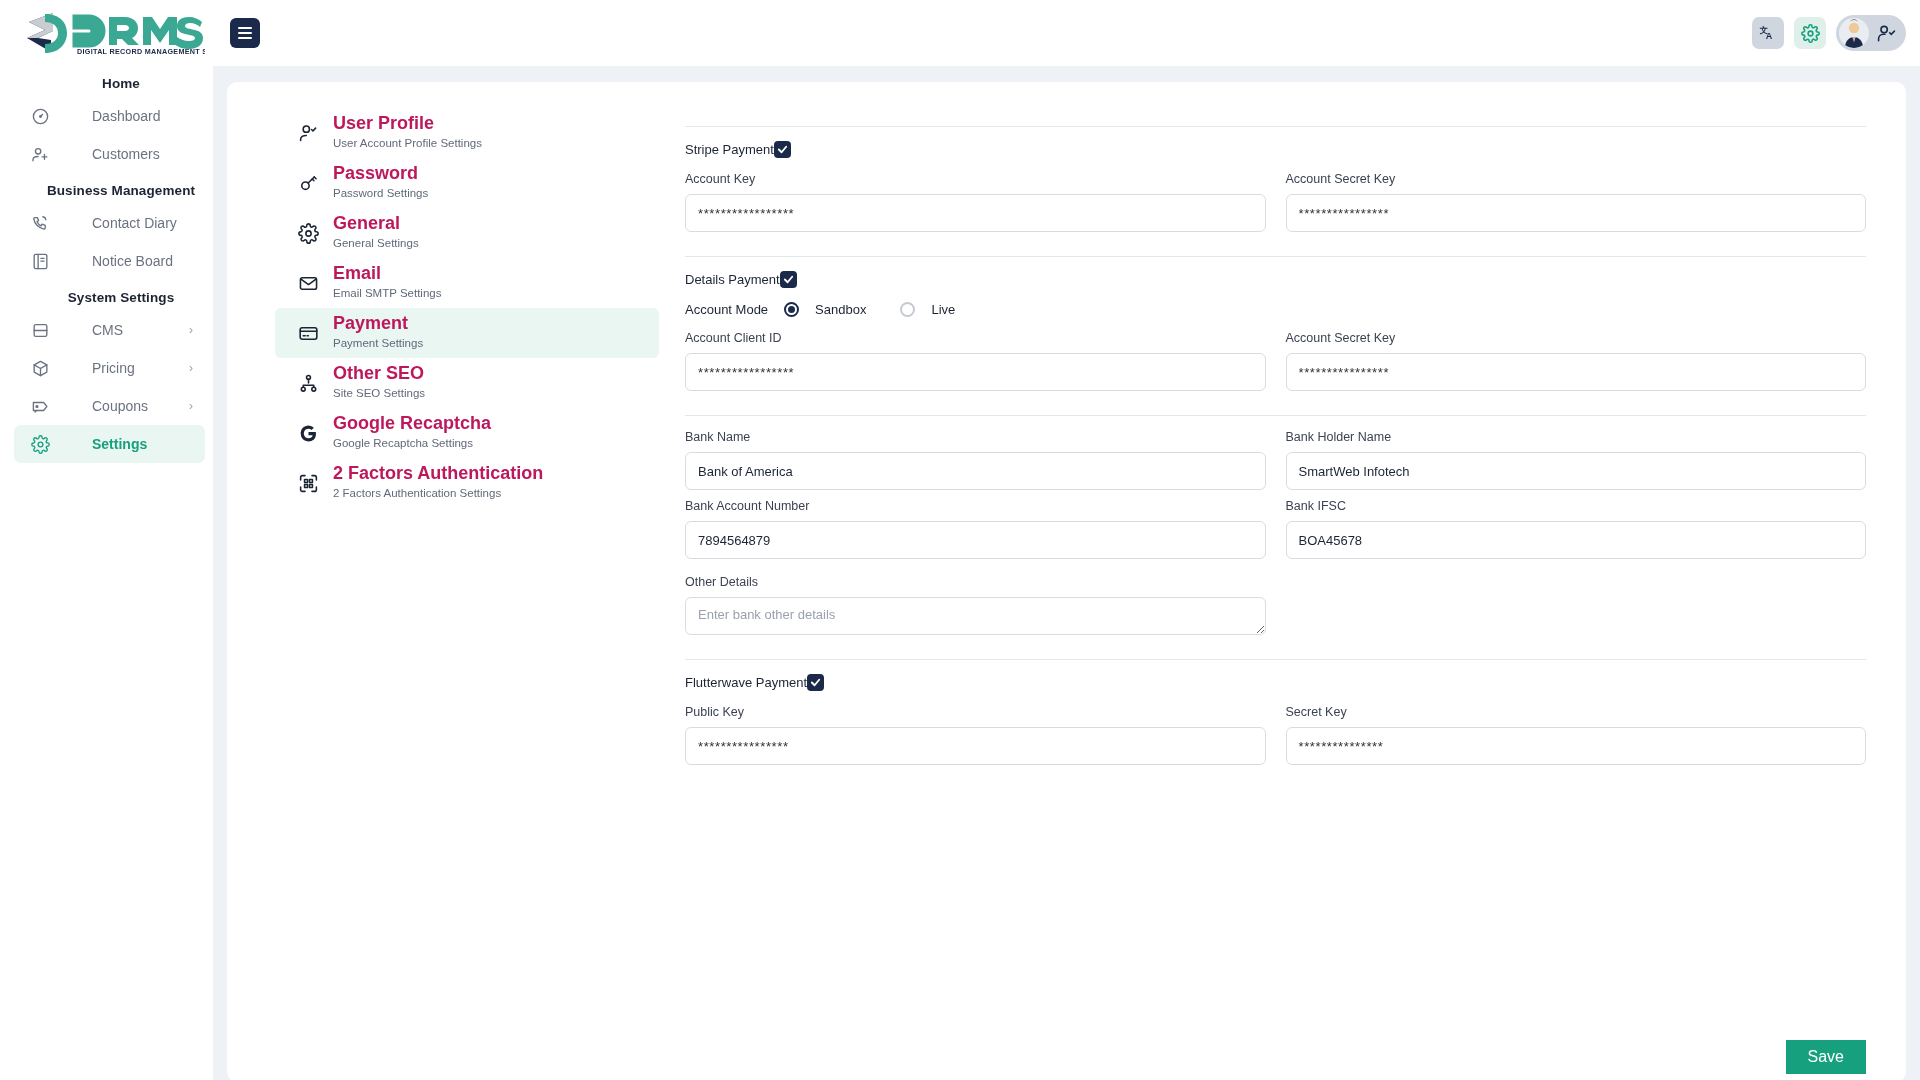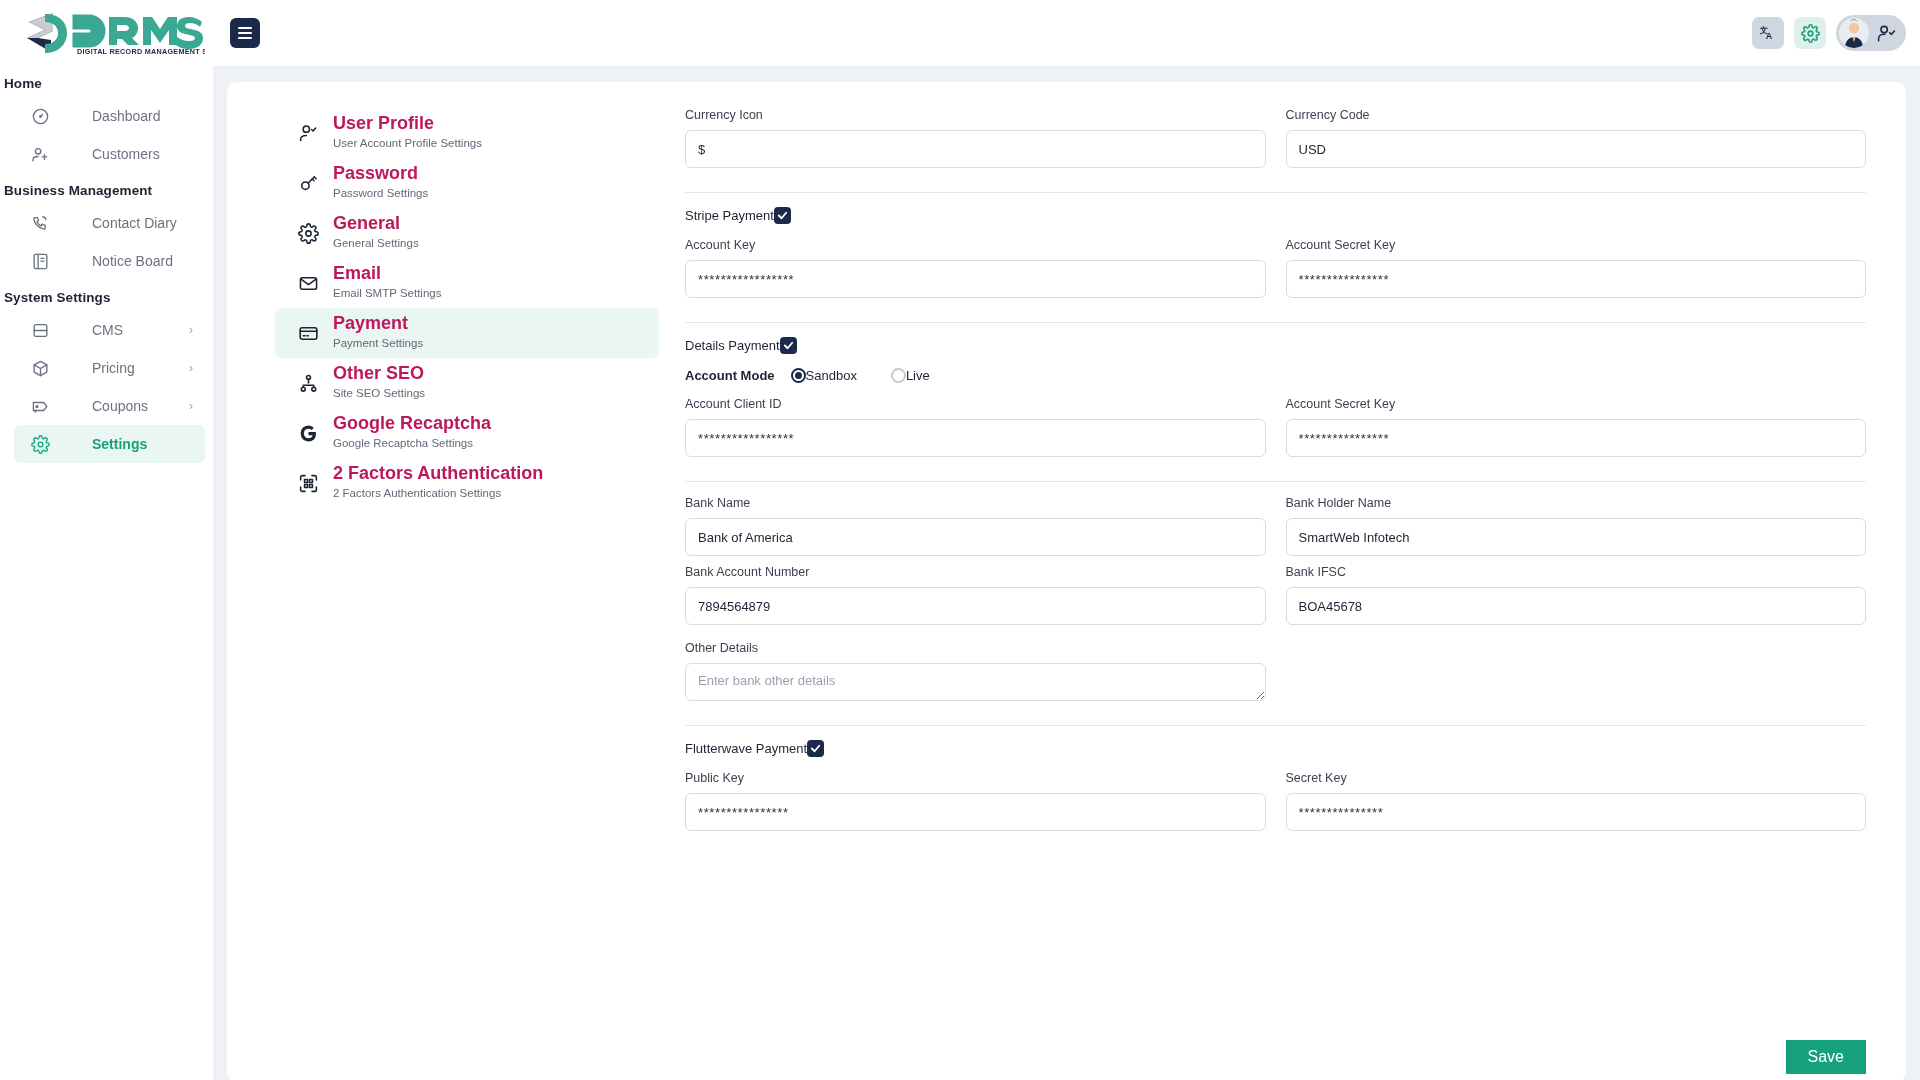--- a/index.html
+++ b/index.html
@@ -19,22 +19,23 @@
   }
   .logo-wrap {
     height: 66px;
     display: flex; align-items: center; justify-content: center;
     padding-left: 6px;
   }
   .logo-svg { display: block; }
 
   .nav-section {
     font-size: 13.5px; font-weight: bold; color: #1c2434;
-    padding: 10px 0 6px 4px;
+    padding: 10px 0 6px 29px;
     letter-spacing: .1px;
+    text-align: center;
   }
   .nav-item {
     display: flex; align-items: center;
     height: 38px;
     margin: 0 8px 0 14px;
     padding-left: 16px;
     border-radius: 7px;
     color: #6b7280;
     font-size: 14px;
     cursor: pointer;
@@ -184,22 +185,22 @@
   .cbox {
     width: 17px; height: 17px;
     background: #1b2a4a;
     border-radius: 4px;
     display: flex; align-items: center; justify-content: center;
     cursor: pointer;
   }
   .cbox svg { display:block; }
 
   .moderow { display: flex; align-items: center; gap: 12px; margin-bottom: 14px; }
-  .moderow .mlabel { font-size: 13px; color: #1c2434; margin-right: 4px; font-weight: bold; }
-  .radio-opt { display: flex; align-items: center; gap: 0; margin-right: 22px; cursor: pointer; }
+  .moderow .mlabel { font-size: 13px; color: #1c2434; margin-right: 4px; }
+  .radio-opt { display: flex; align-items: center; gap: 16px; margin-right: 22px; cursor: pointer; }
   .radio {
     width: 15px; height: 15px; border-radius: 50%;
     border: 2px solid #c4cad3; background: #fff;
     display: flex; align-items: center; justify-content: center;
   }
   .radio.on { border: 2px solid #1b2a4a; }
   .radio.on::after {
     content: ""; width: 7px; height: 7px; border-radius: 50%;
     background: #1b2a4a;
   }
@@ -443,30 +444,20 @@
               <rect x="7.5" y="13.1" width="3.4" height="3.4"></rect>
               <rect x="13.1" y="13.1" width="3.4" height="3.4"></rect>
             </svg>
           </span>
           <span><span class="sm-title">2 Factors Authentication</span><br><span class="sm-sub">2 Factors Authentication Settings</span></span>
         </div>
       </div>
 
     <div id="form-col">
 
-      <div class="row">
-        <div class="fld">
-          <label class="flabel">Currency Icon</label>
-          <input class="finput" value="$" style="">
-        </div>
-        <div class="fld">
-          <label class="flabel">Currency Code</label>
-          <input class="finput" value="USD" style="">
-        </div>
-      </div>
 
       <div class="divider"></div>
 
       <div class="togrow">
         <span class="tlabel">Stripe Payment</span>
         <span class="cbox">
           <svg width="11" height="11" viewBox="0 0 24 24" fill="none" stroke="#fff" stroke-width="4" stroke-linecap="round" stroke-linejoin="round">
               <path d="M4 12l6 6L20 6"></path>
             </svg>
         </span>

